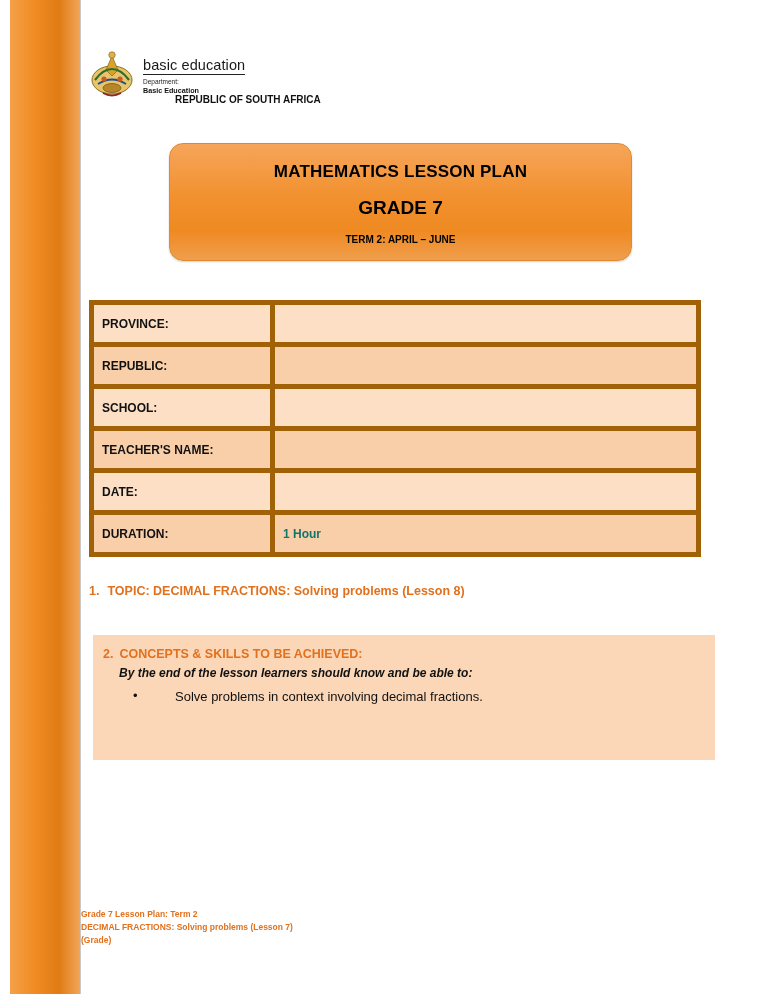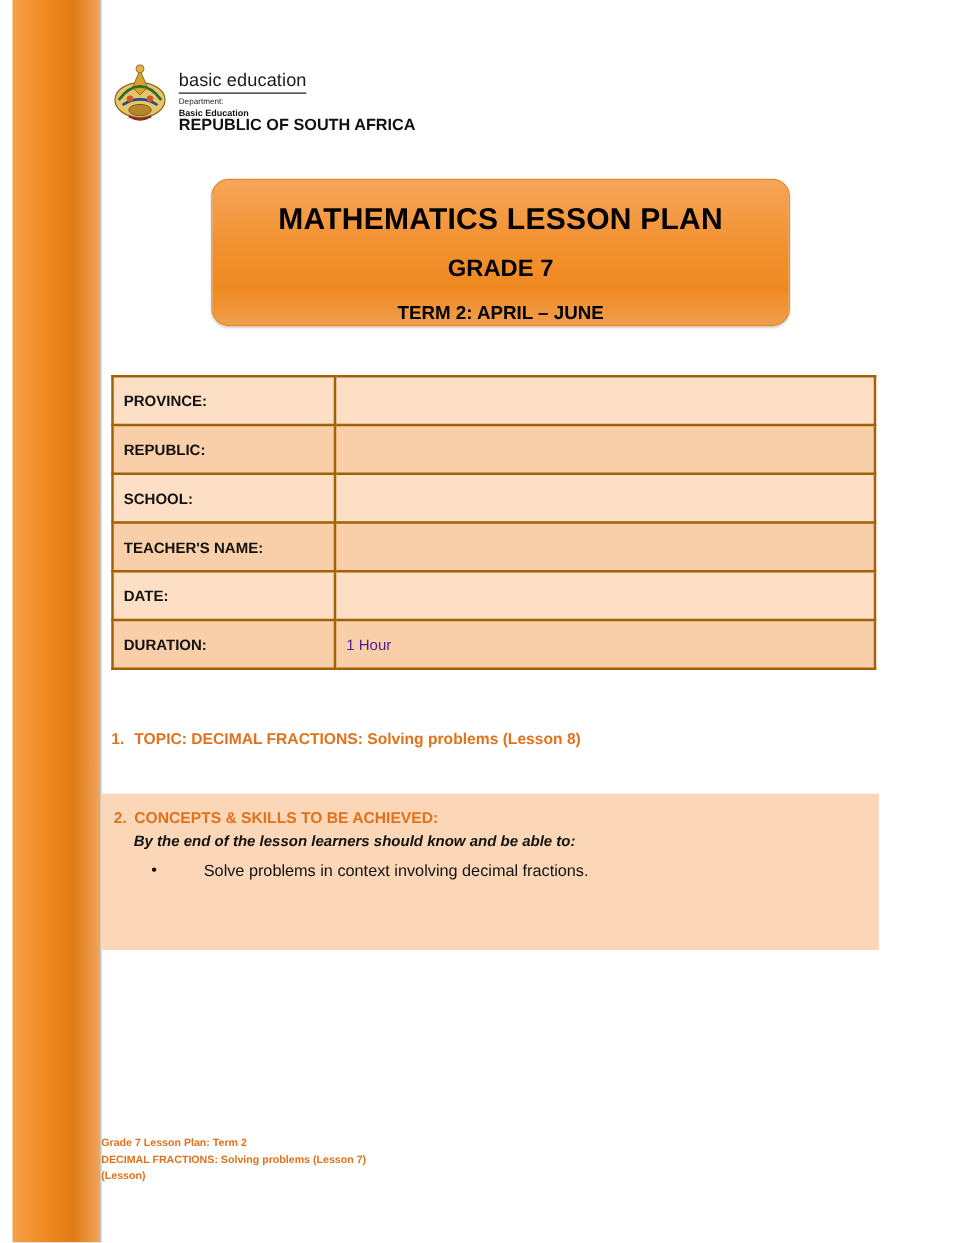--- a/index.html
+++ b/index.html
@@ -75,104 +75,105 @@
     margin-top: 3px;
     line-height: 8px;
   }
   .dept-sub2 {
     font-size: 7.2px;
     font-weight: bold;
     color: #111;
     line-height: 9px;
   }
   .dept-sub3 {
-    font-size: 13px;
+    font-size: 10px;
     font-weight: bold;
     color: #111;
     line-height: 9px;
+    margin-left: 32px;
   }
 
   
   .banner {
     position: absolute;
     left: 88px;
     top: 143px;
     width: 463px;
     height: 118px;
     background: linear-gradient(to bottom, #f6a55b 0%, #f2912f 45%, #ef8a22 75%, #f09e4e 100%);
     border: 1px solid #e08a2e;
     border-radius: 14px;
     box-shadow: 0 1px 2px rgba(0,0,0,0.18);
     text-align: center;
     box-sizing: border-box;
   }
   .banner-title {
-    font-size: 24px;
+    font-size: 17px;
     font-weight: bold;
     color: #000;
     margin-top: 18px;
     letter-spacing: .2px;
   }
   .banner-grade {
     font-size: 19px;
     font-weight: bold;
     color: #000;
     margin-top: 15px;
   }
   .banner-term {
-    font-size: 15px;
+    font-size: 10px;
     font-weight: bold;
     color: #000;
     margin-top: 15px;
   }
 
   
   .info-table {
     position: absolute;
     left: 8px;
     top: 300px;
     width: 612px;
     border-collapse: collapse;
     table-layout: fixed;
   }
   .info-table td {
-    border: 2px solid #a16207;
+    border: 5px solid #a16207;
     height: 37px;
     padding: 0 8px;
     font-size: 12px;
     vertical-align: middle;
   }
   .info-table tr:nth-child(odd) td { background: #fcdfc4; }
   .info-table tr:nth-child(even) td { background: #f9cfa9; }
   .info-table td.label {
     width: 160px;
     font-weight: bold;
     color: #111;
   }
   .info-table td.value {
-    color: #4c1d95;
-    font-weight: normal;
+    color: #0f766e;
+    font-weight: bold;
   }
 
   
   .topic-row {
     position: absolute;
     left: 8px;
     top: 584px;
     width: 640px;
     font-size: 12.5px;
     font-weight: bold;
     color: #e2711d;
   }
   .topic-row .num { margin-right: 8px; }
 
   
   .concepts {
     position: absolute;
-    left: 0;
+    left: 12px;
     top: 635px;
     width: 622px;
     height: 125px;
     background: #fbd7b8;
     box-sizing: border-box;
     padding: 12px 14px 0 10px;
   }
   .concepts-head {
     font-size: 12.5px;
     font-weight: bold;
@@ -295,16 +296,16 @@
     </div>
     <div class="concepts-sub">By the end of the lesson learners should know and be able to:</div>
     <ul class="concepts-list">
       <li>Solve problems in context involving decimal fractions.</li>
     </ul>
   </div>
 
   <div class="footer">
     <div>Grade 7 Lesson Plan:  Term 2</div>
     <div>DECIMAL FRACTIONS: Solving problems (Lesson 7)</div>
-    <div>(Lesson)</div>
+    <div>(Grade)</div>
   </div>
 
 </div>
 
 </body></html>

